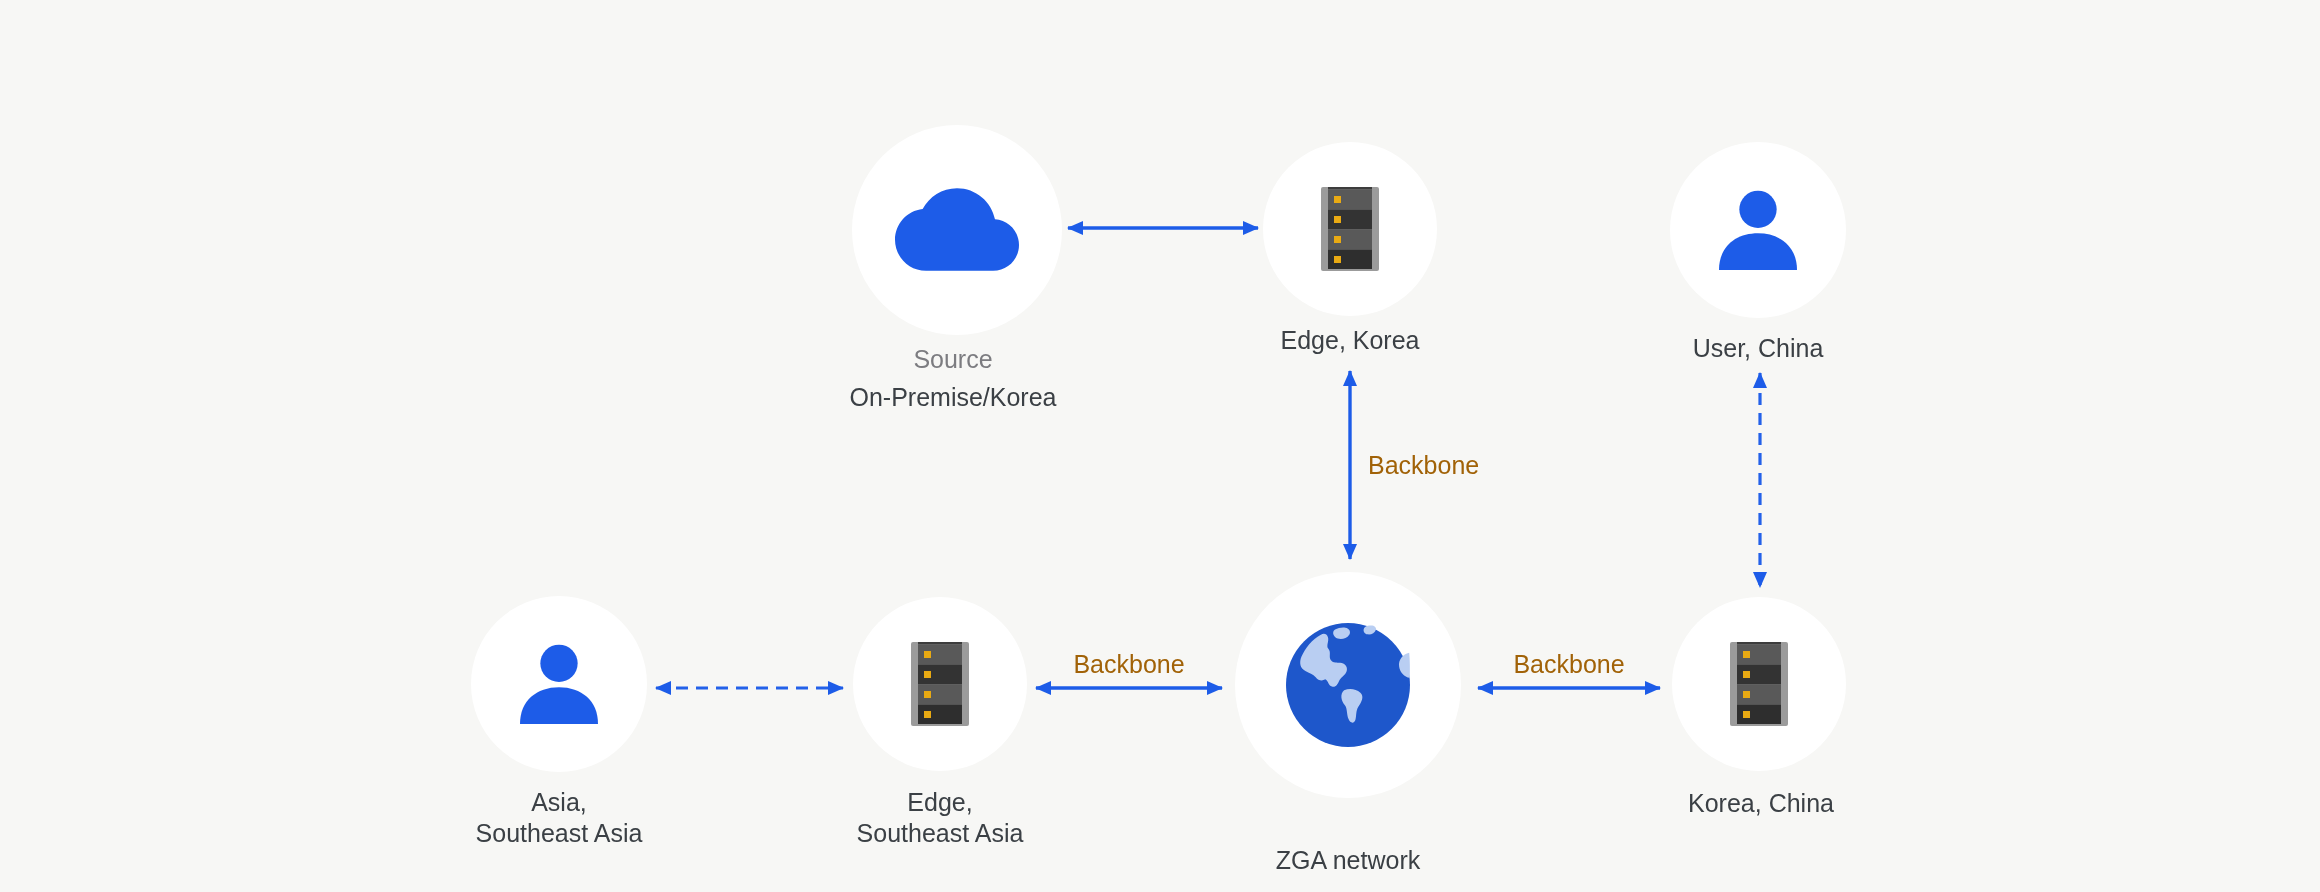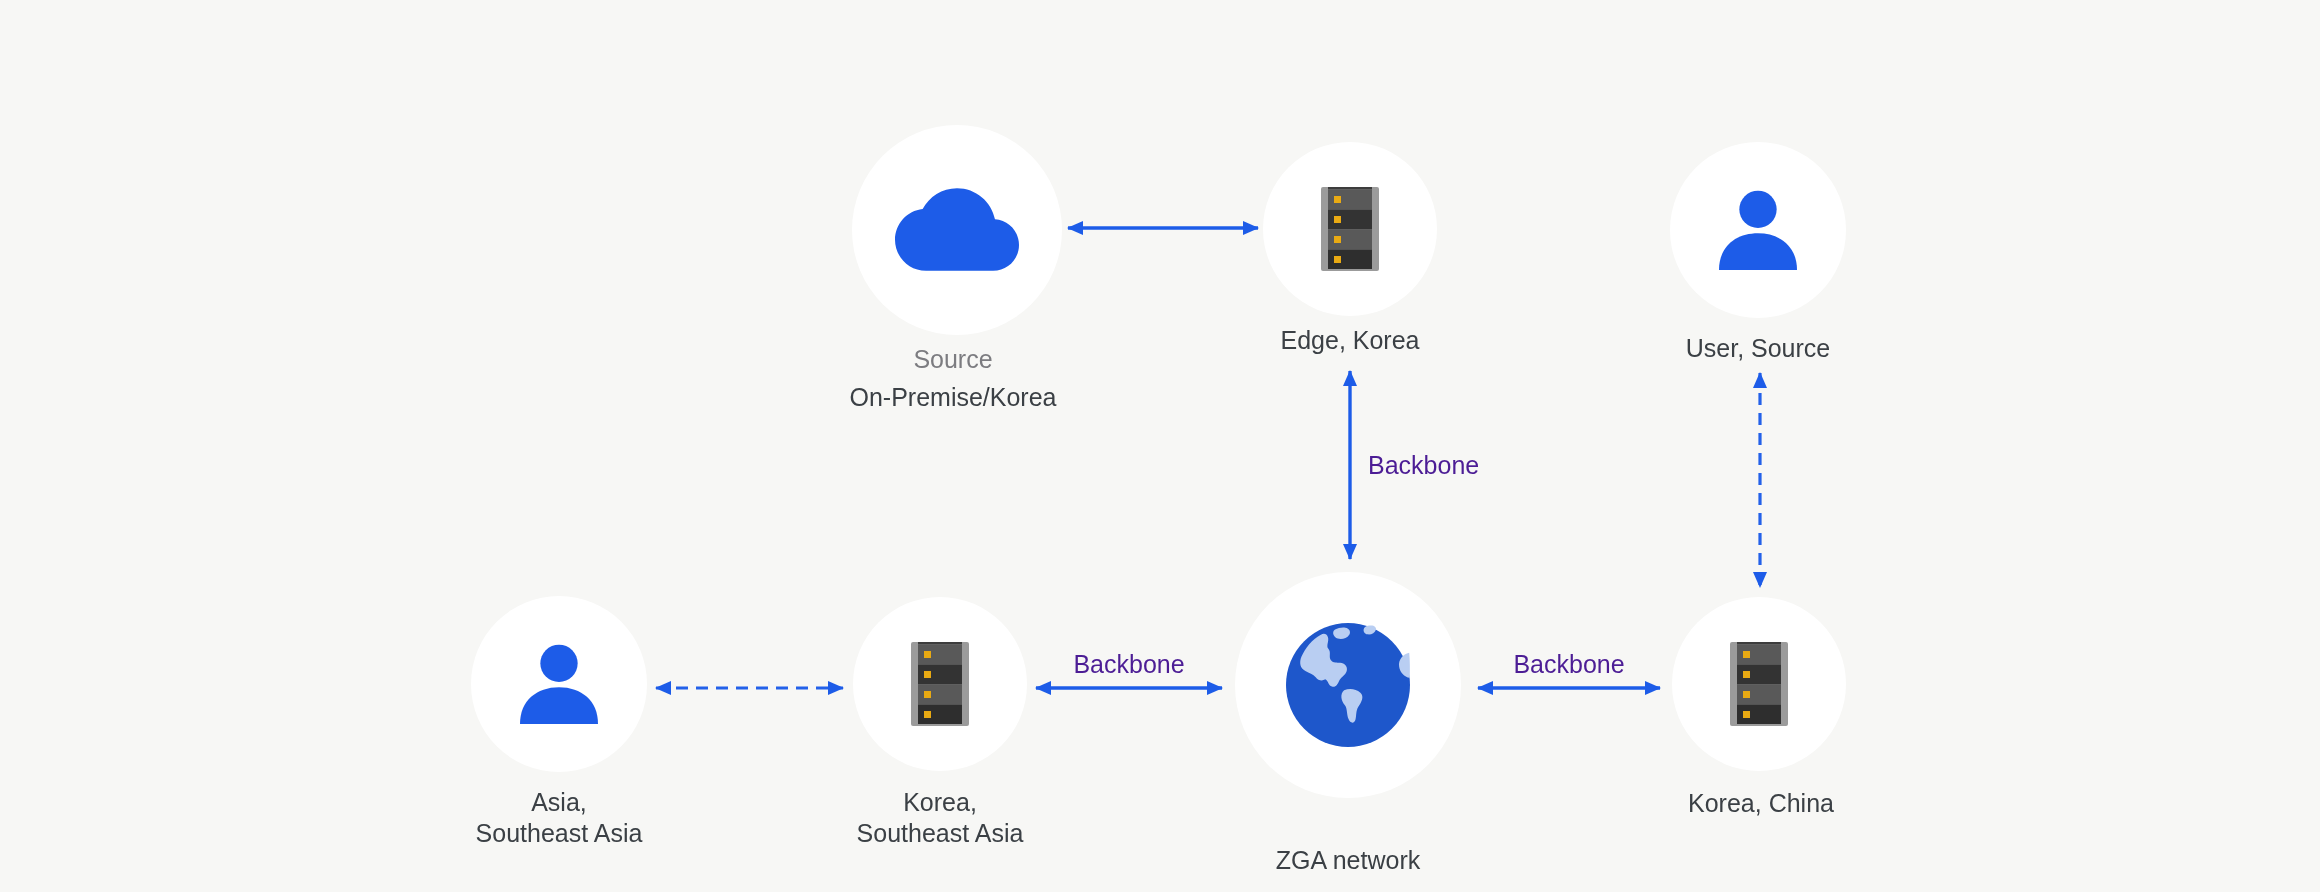--- a/index.html
+++ b/index.html
@@ -31,21 +31,21 @@
     white-space:nowrap;
   }
   .node-label .muted{
     color:#7c7c80;
     margin-bottom:7px;
   }
   .edge-label{
     position:absolute;
     font-size:25px;
     line-height:30px;
-    color:#4c1d95;
+    color:#a16207;
     white-space:nowrap;
   }
   .edge-label.centered{transform:translateX(-50%);}
   line.solid{stroke:#1d5ce8;stroke-width:3.4;}
   line.dashed{stroke:#2361e9;stroke-width:3.2;stroke-dasharray:12 8;}
 </style>
 </head>
 <body>
 
 <div class="canvas">
@@ -89,21 +89,21 @@
     </svg>
   </div>
   <div class="node-label" style="left:1350px;top:288px;">Edge, Korea</div>
 
   <div class="circle" style="left:1670px;top:105px;width:176px;height:176px;">
     <svg width="80" height="80" viewBox="0 0 24 24">
       <circle cx="12" cy="5.8" r="5.6" fill="#1d5ce8"></circle>
       <path fill="#1d5ce8" d="M0.3 24 c0,-7 5,-11 11.7,-11 s11.7,4 11.7,11 z"></path>
     </svg>
   </div>
-  <div class="node-label" style="left:1758px;top:296px;">User, Source</div>
+  <div class="node-label" style="left:1758px;top:296px;">User, China</div>
 
   <div class="circle" style="left:471px;top:559px;width:176px;height:176px;">
     <svg width="80" height="80" viewBox="0 0 24 24">
       <circle cx="12" cy="5.8" r="5.6" fill="#1d5ce8"></circle>
       <path fill="#1d5ce8" d="M0.3 24 c0,-7 5,-11 11.7,-11 s11.7,4 11.7,11 z"></path>
     </svg>
   </div>
   <div class="node-label" style="left:559px;top:750px;">
     <div>Asia,</div>
     <div>Southeast Asia</div>
@@ -117,21 +117,21 @@
       <rect x="7" y="22.5" width="44" height="20" fill="#333333"></rect>
       <rect x="7" y="42.5" width="44" height="20" fill="#595959"></rect>
       <rect x="7" y="62.5" width="44" height="19.5" fill="#2e2e2e"></rect>
       <rect x="13" y="9" width="7" height="7" fill="#e9aa13"></rect>
       <rect x="13" y="29" width="7" height="7" fill="#e9aa13"></rect>
       <rect x="13" y="49" width="7" height="7" fill="#e9aa13"></rect>
       <rect x="13" y="69" width="7" height="7" fill="#e9aa13"></rect>
     </svg>
   </div>
   <div class="node-label" style="left:940px;top:750px;">
-    <div>Korea,</div>
+    <div>Edge,</div>
     <div>Southeast Asia</div>
   </div>
 
   <div class="circle" style="left:1235px;top:535px;width:226px;height:226px;">
     <svg width="124" height="124" viewBox="0 0 48 48">
       <circle cx="24" cy="24" r="24" fill="#1e57cb"></circle>
       <path fill="#b9cef2" d="M13.5 4.5 C10 6.5 7.5 9.5 6 13 C5 15.5 5.5 17.6 7.5 18.6 C9 19.4 10.5 19.8 11.5 21 C12.5 22.3 14 22.6 15.2 21.8 C16.5 22.5 16.3 24.2 17.8 24.6 C19.3 25 20 23.6 20.5 22.5 C21.2 21 23 20.3 23.5 18.6 C24 16.8 22.6 15.6 21 15.4 C19.6 15.2 18.4 15.6 17.4 14.4 C16.4 13.2 17.6 11.4 16.4 10 C15.4 8.8 16.8 7 16.2 5.4 C15.8 4.2 14.7 3.8 13.5 4.5 Z"></path>
       <path fill="#b9cef2" d="M19 2.5 C17.5 3.5 18.5 5.5 20 6 C21.5 6.5 23.5 6 24.5 4.5 C25.2 3.4 24.5 2 23 1.8 C21.6 1.6 20.2 1.9 19 2.5 Z"></path>
       <path fill="#b9cef2" d="M30.5 1.6 C29.5 2.6 30.2 4.2 31.6 4.4 C33 4.6 34.4 3.8 34.8 2.6 C35 1.8 34.2 1 33 1 C32.1 1 31.2 1.1 30.5 1.6 Z"></path>
       <path fill="#b9cef2" d="M22.5 26 C20.8 27.5 21.3 30 22.8 31.8 C23.8 33 23.4 35.2 24.2 37.2 C24.8 38.8 26.4 39.2 26.9 37.4 C27.3 35.8 27 34 28 32.4 C29.2 30.6 30.4 28.6 28.8 27 C27 25.3 24.4 25.2 22.5 26 Z"></path>

